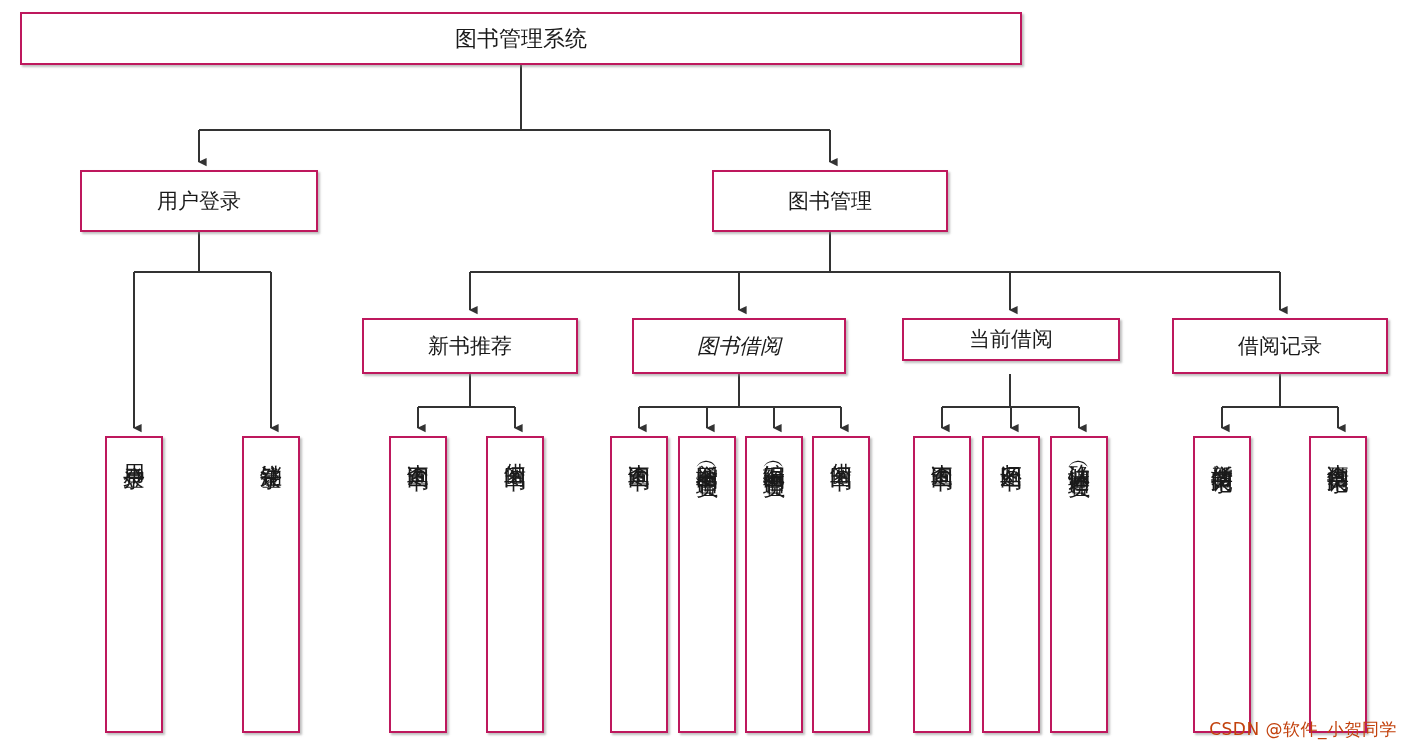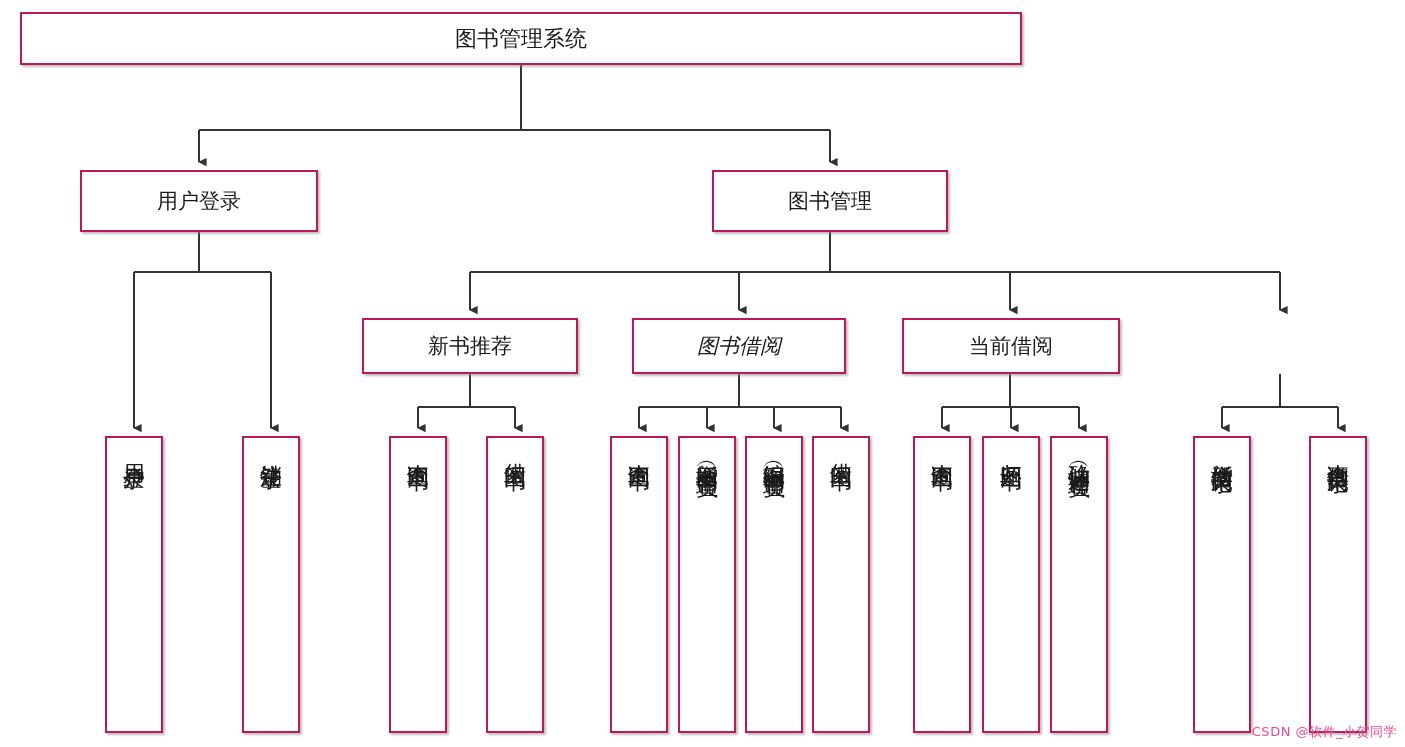--- a/index.html
+++ b/index.html
@@ -62,22 +62,22 @@
     text-orientation: upright;
     font-size: 22px;
     letter-spacing: 2px;
     line-height: 1;
     white-space: nowrap;
   }
   #watermark {
     position: absolute;
     right: 8px;
     bottom: 6px;
-    font-size: 13px;
-    color: #ec4899;
+    font-size: 17px;
+    color: #c2410c;
     letter-spacing: 0.5px;
     white-space: nowrap;
     user-select: none;
   }
 </style>
 </head>
 <body>
 
 <div id="diagram-root">
 
@@ -142,22 +142,25 @@
   <div class="node horiz" style="left:712px; top:170px; width:236px; height:62px;">
     <span class="node-label">图书管理</span>
   </div>
 
   <div class="node horiz" style="left:362px; top:318px; width:216px; height:56px;">
     <span class="node-label">新书推荐</span>
   </div>
   <div class="node horiz" style="left:632px; top:318px; width:214px; height:56px;font-style:italic;">
     <span class="node-label">图书借阅</span>
   </div>
-  <div class="node horiz" style="left:902px; top:318px; width:218px; height:56px;">
+  <div class="node horiz" style="left:902px; top:318px; width:218px; height:43px;">
     <span class="node-label">当前借阅</span>
+  </div>
+  <div class="node horiz" style="left:1172px; top:318px; width:216px; height:56px;">
+    <span class="node-label">借阅记录</span>
   </div>
 
   <div class="node vert" style="left:105px; top:436px; width:58px; height:297px;">
     <span class="node-label">用户登录</span>
   </div>
   <div class="node vert" style="left:242px; top:436px; width:58px; height:297px;">
     <span class="node-label">注销登录</span>
   </div>
 
   <div class="node vert" style="left:389px; top:436px; width:58px; height:297px;">

